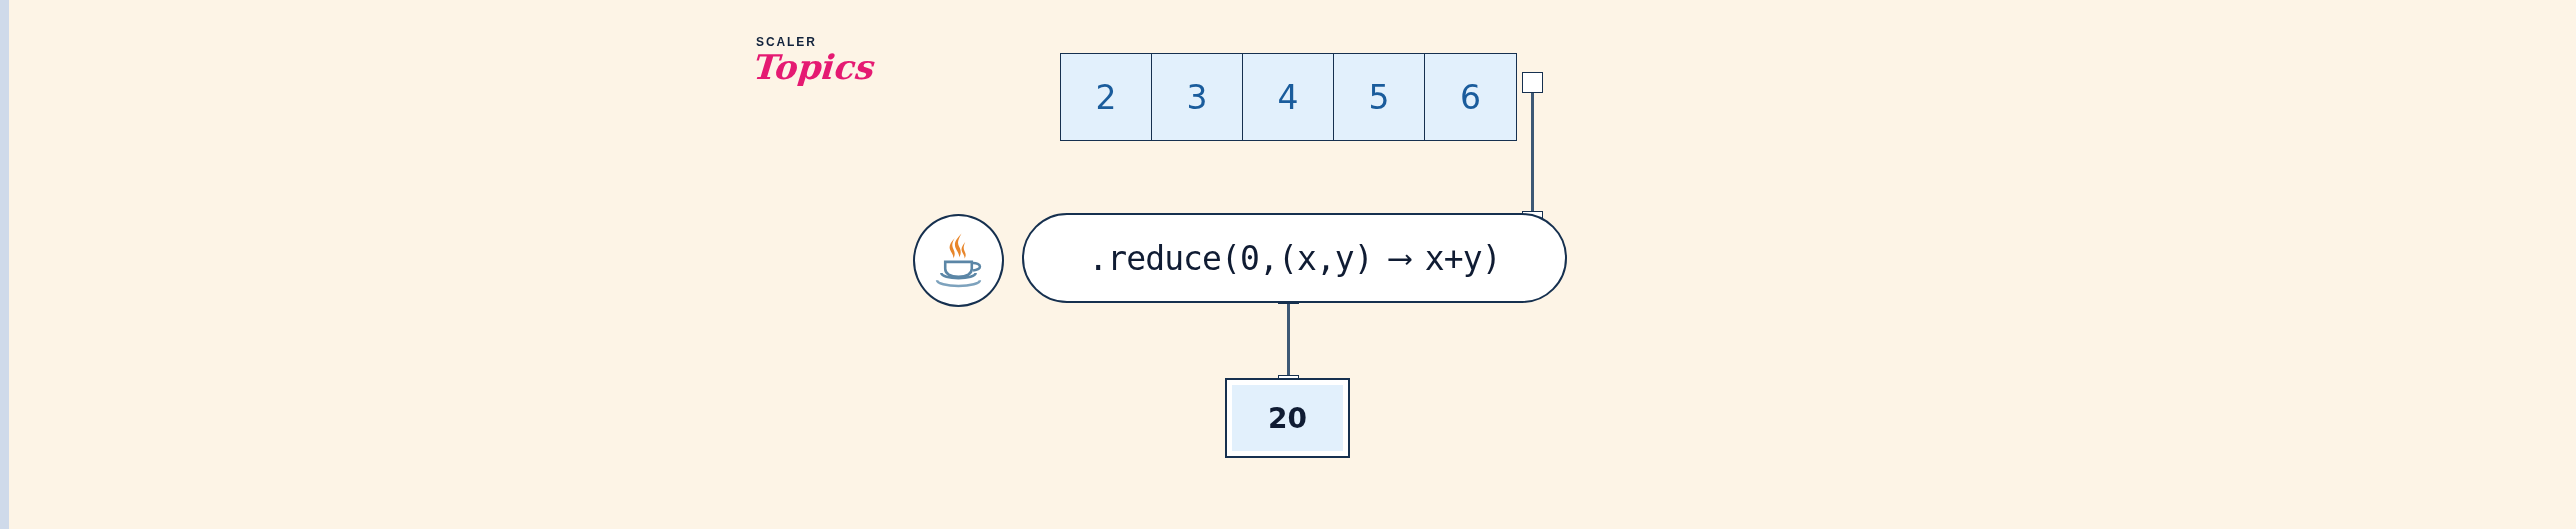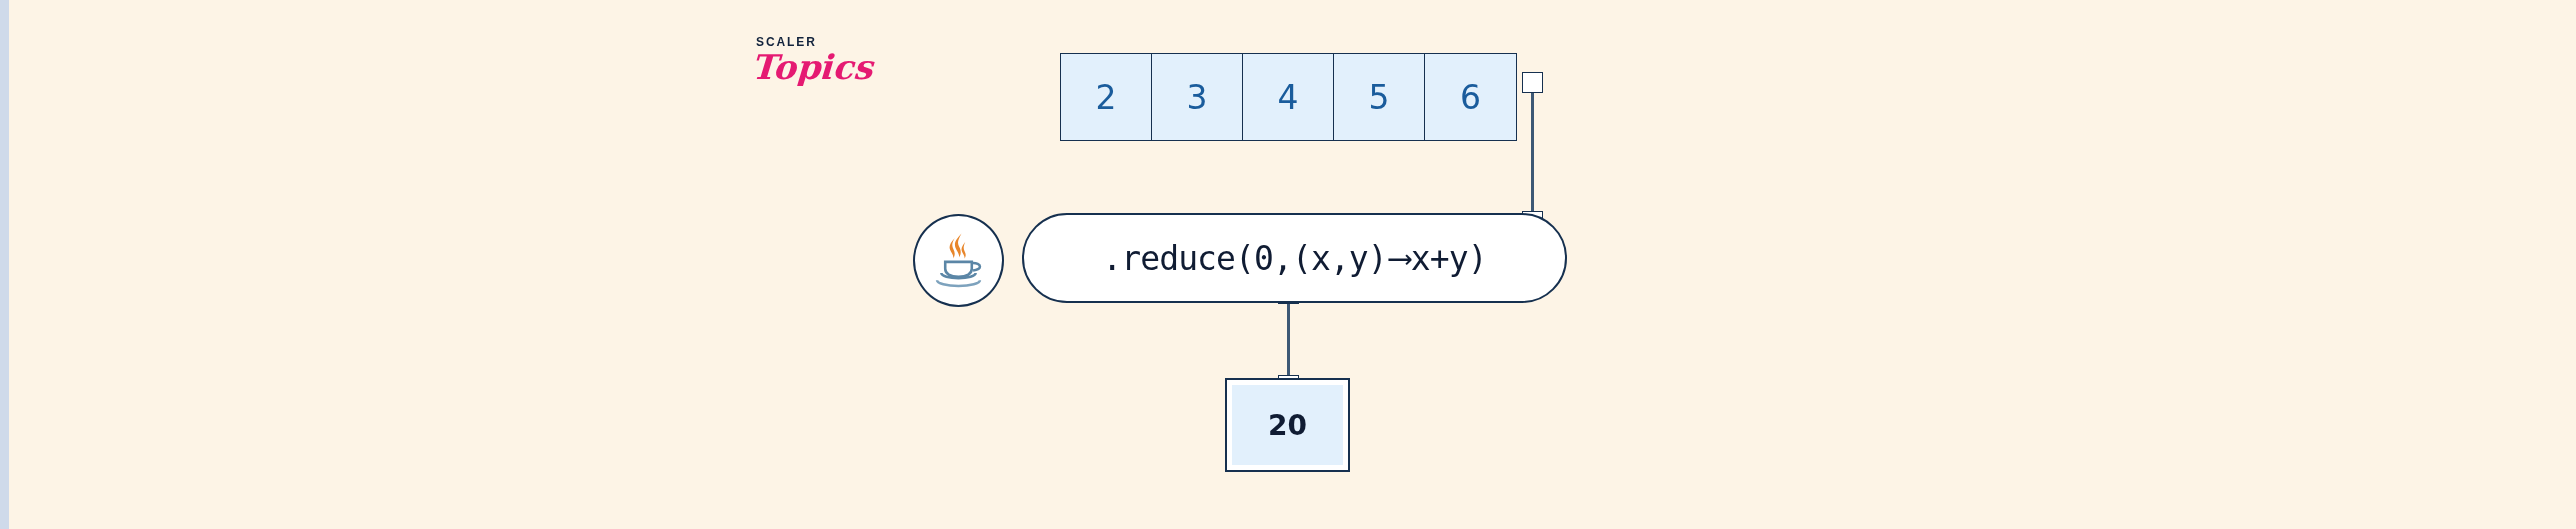--- a/index.html
+++ b/index.html
@@ -155,35 +155,36 @@
     z-index: 3;
   }
   .reduce-text {
     font-family: "DejaVu Sans Mono", monospace;
     font-size: 33px;
     color: #101c33;
     letter-spacing: -0.9px;
     white-space: nowrap;
     display: flex;
     align-items: center;
+    gap: 14px;
   }
   .arrow-glyph {
     display: inline-block;
     margin: 0 1.7px 0 3.4px;
     position: relative;
     top: -0.9px;
   }
 
   
   .result-box {
     position: absolute;
     left: 1225px;
     top: 378px;
     width: 125px;
-    height: 94px;
+    height: 80px;
     box-sizing: border-box;
     border: 2.6px solid #16304f;
     background: #ffffff;
     padding: 5.2px;
     z-index: 3;
   }
   .result-inner {
     width: 100%;
     height: 100%;
     background: #e2f0fc;

